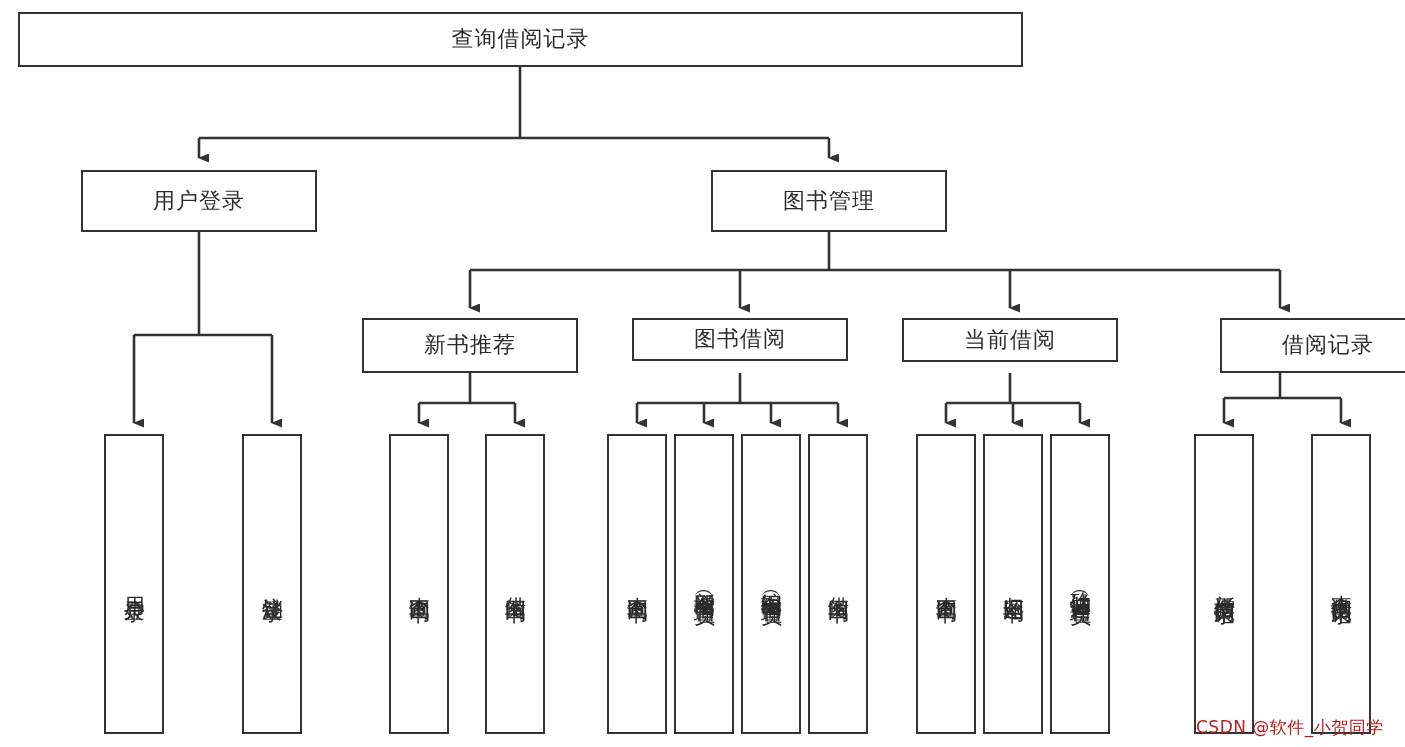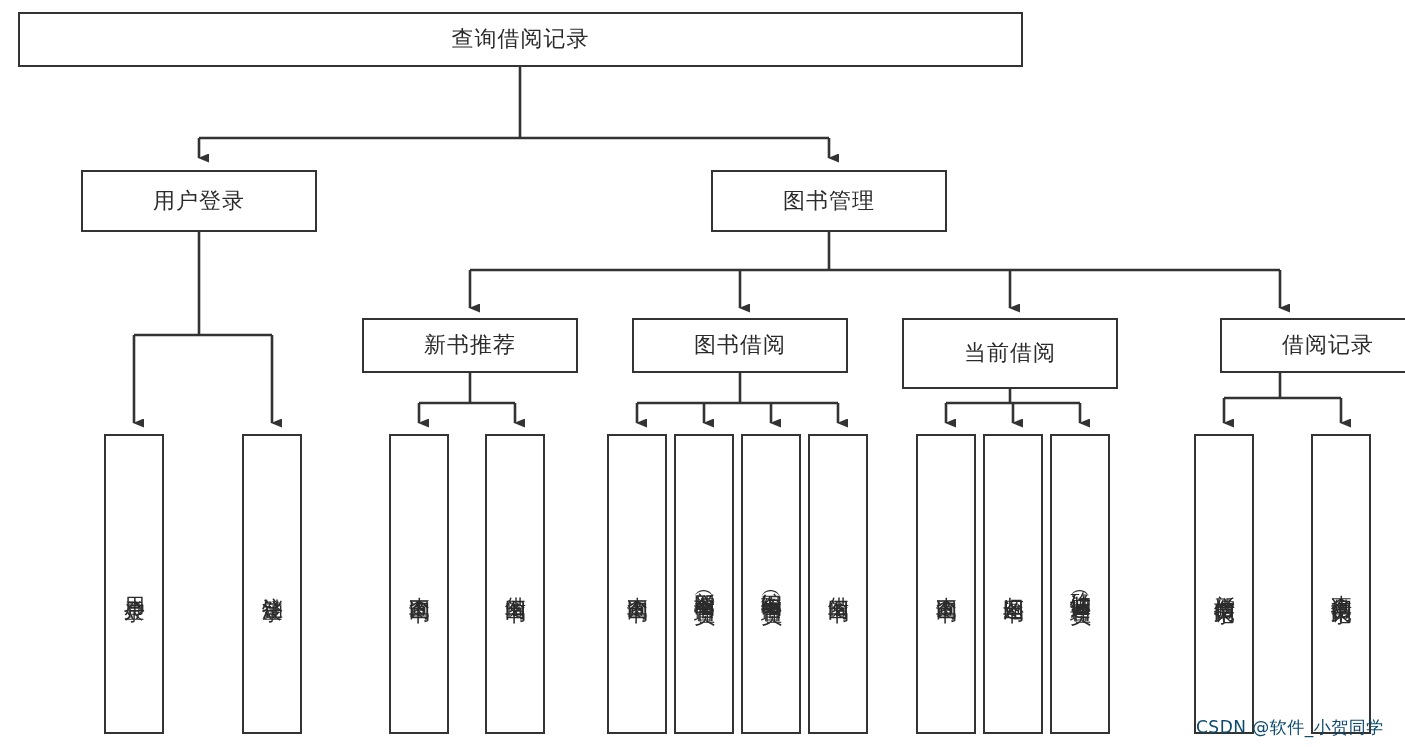--- a/index.html
+++ b/index.html
@@ -49,21 +49,21 @@
     writing-mode: vertical-rl;
     text-orientation: upright;
     line-height: 1.28;
     letter-spacing: 2px;
     white-space: nowrap;
     text-align: center;
   }
   .watermark {
     position: absolute;
     font-size: 17px;
-    color: #0c4a6e;
+    color: #b91c1c;
     white-space: nowrap;
     letter-spacing: 0.5px;
     pointer-events: none;
   }
 </style>
 </head>
 <body>
 
 <div id="diagram-root">
 
@@ -126,25 +126,25 @@
   </div>
 
   <div class="node-box" style="left:362px; top:318px; width:216px; height:55px;">
     <span class="node-label-h">新书推荐</span>
   </div>
 
   <div class="node-box" style="left:711px; top:170px; width:236px; height:62px;">
     <span class="node-label-h">图书管理</span>
   </div>
 
-  <div class="node-box" style="left:632px; top:318px; width:216px; height:55px;">
+  <div class="node-box" style="left:632px; top:318px; width:216px; height:43px;">
     <span class="node-label-h">图书借阅</span>
   </div>
 
-  <div class="node-box" style="left:902px; top:318px; width:216px; height:71px;">
+  <div class="node-box" style="left:902px; top:318px; width:216px; height:44px;">
     <span class="node-label-h">当前借阅</span>
   </div>
 
   <div class="node-box" style="left:1172px; top:318px; width:216px; height:55px;margin-left:48px;">
     <span class="node-label-h">借阅记录</span>
   </div>
 
   <div class="node-box" style="left:104px; top:434px; width:60px; height:300px;">
     <span class="node-label-v">用户登录</span>
   </div>

